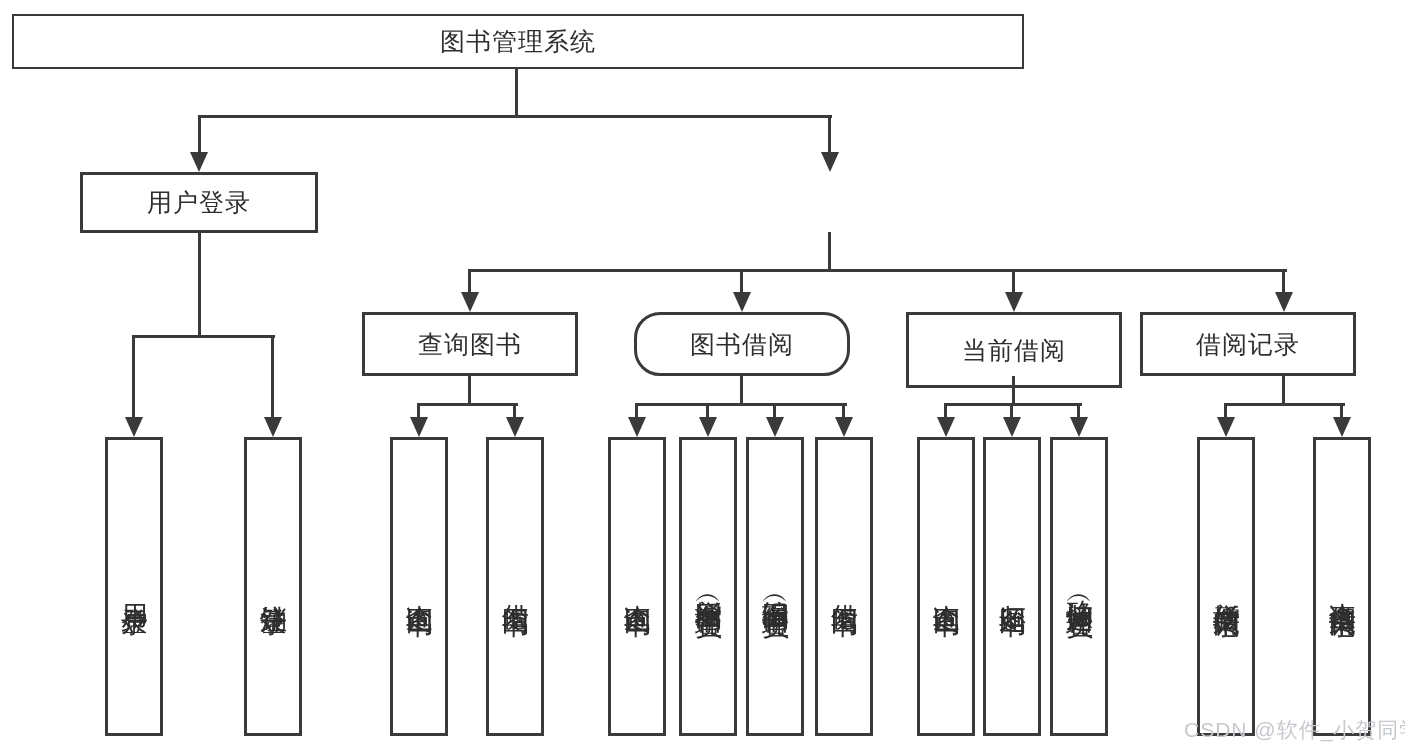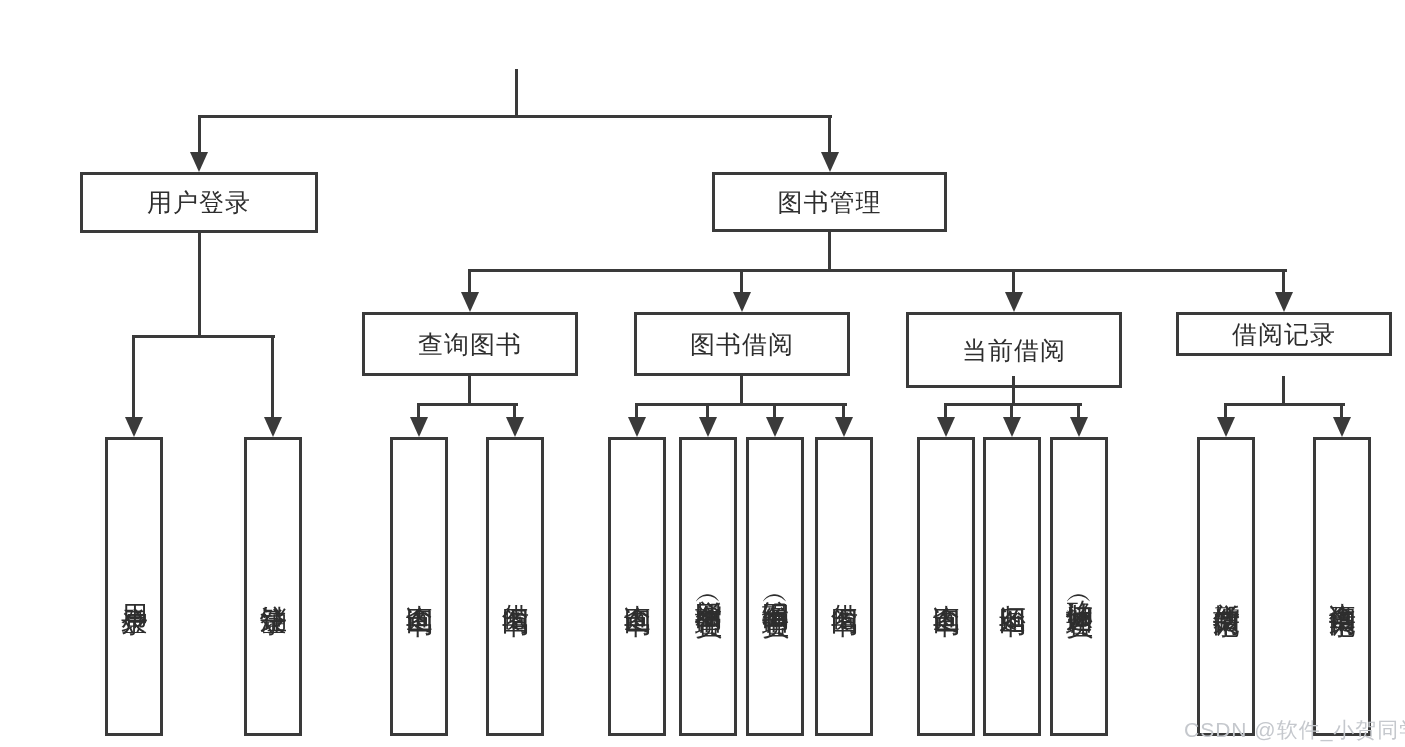--- a/index.html
+++ b/index.html
@@ -58,33 +58,33 @@
     color: #c5c8cd;
     z-index: 10;
     white-space: nowrap;
   }
 </style>
 </head>
 <body>
 
 <div class="stage">
 
+  <div class="box root" style="left:12px; top:14px; width:1012px; height:55px;">
+    <span>图书管理系统</span>
+  </div>
 
   <div class="v" style="left:515px; top:69px;  height:48px;"></div>
   <div class="h" style="left:198px; top:115px; width:634px;"></div>
   <div class="v" style="left:198px; top:115px; height:41px;"></div>
   <div class="arrow" style="left:190px; top:152px;"></div>
   <div class="v" style="left:828px; top:115px; height:41px;"></div>
   <div class="arrow" style="left:821px; top:152px;"></div>
 
   <div class="box" style="left:80px; top:172px; width:238px; height:61px;">
     <span>用户登录</span>
-  </div>
-  <div class="box" style="left:712px; top:172px; width:235px; height:60px;">
-    <span>图书管理</span>
   </div>
 
   <div class="v" style="left:198px; top:233px; height:104px;"></div>
   <div class="h" style="left:132px; top:335px; width:143px;"></div>
   <div class="v" style="left:132px; top:335px; height:85px;"></div>
   <div class="arrow" style="left:125px; top:417px;"></div>
   <div class="v" style="left:271px; top:335px; height:85px;"></div>
   <div class="arrow" style="left:264px; top:417px;"></div>
 
   <div class="v" style="left:828px; top:232px; height:39px;"></div>
@@ -94,27 +94,27 @@
   <div class="v" style="left:740px;  top:269px; height:27px;"></div>
   <div class="arrow" style="left:733px;  top:292px;"></div>
   <div class="v" style="left:1012px; top:269px; height:27px;"></div>
   <div class="arrow" style="left:1005px; top:292px;"></div>
   <div class="v" style="left:1282px; top:269px; height:27px;"></div>
   <div class="arrow" style="left:1275px; top:292px;"></div>
 
   <div class="box" style="left:362px; top:312px; width:216px; height:64px;">
     <span>查询图书</span>
   </div>
-  <div class="box" style="left:634px; top:312px; width:216px; height:64px;">
+  <div class="box" style="left:634px; top:312px; width:216px; height:64px;border-radius:26px;">
     <span>图书借阅</span>
   </div>
   <div class="box" style="left:906px; top:312px; width:216px; height:76px;">
     <span>当前借阅</span>
   </div>
-  <div class="box" style="left:1176px; top:312px; width:216px; height:44px;">
+  <div class="box" style="left:1140px; top:312px; width:216px; height:64px;">
     <span>借阅记录</span>
   </div>
 
   <div class="v" style="left:468px; top:376px; height:30px;"></div>
   <div class="h" style="left:417px; top:403px; width:101px;"></div>
   <div class="v" style="left:417px; top:403px; height:17px;"></div>
   <div class="arrow" style="left:410px; top:417px;"></div>
   <div class="v" style="left:513px; top:403px; height:17px;"></div>
   <div class="arrow" style="left:506px; top:417px;"></div>
 

